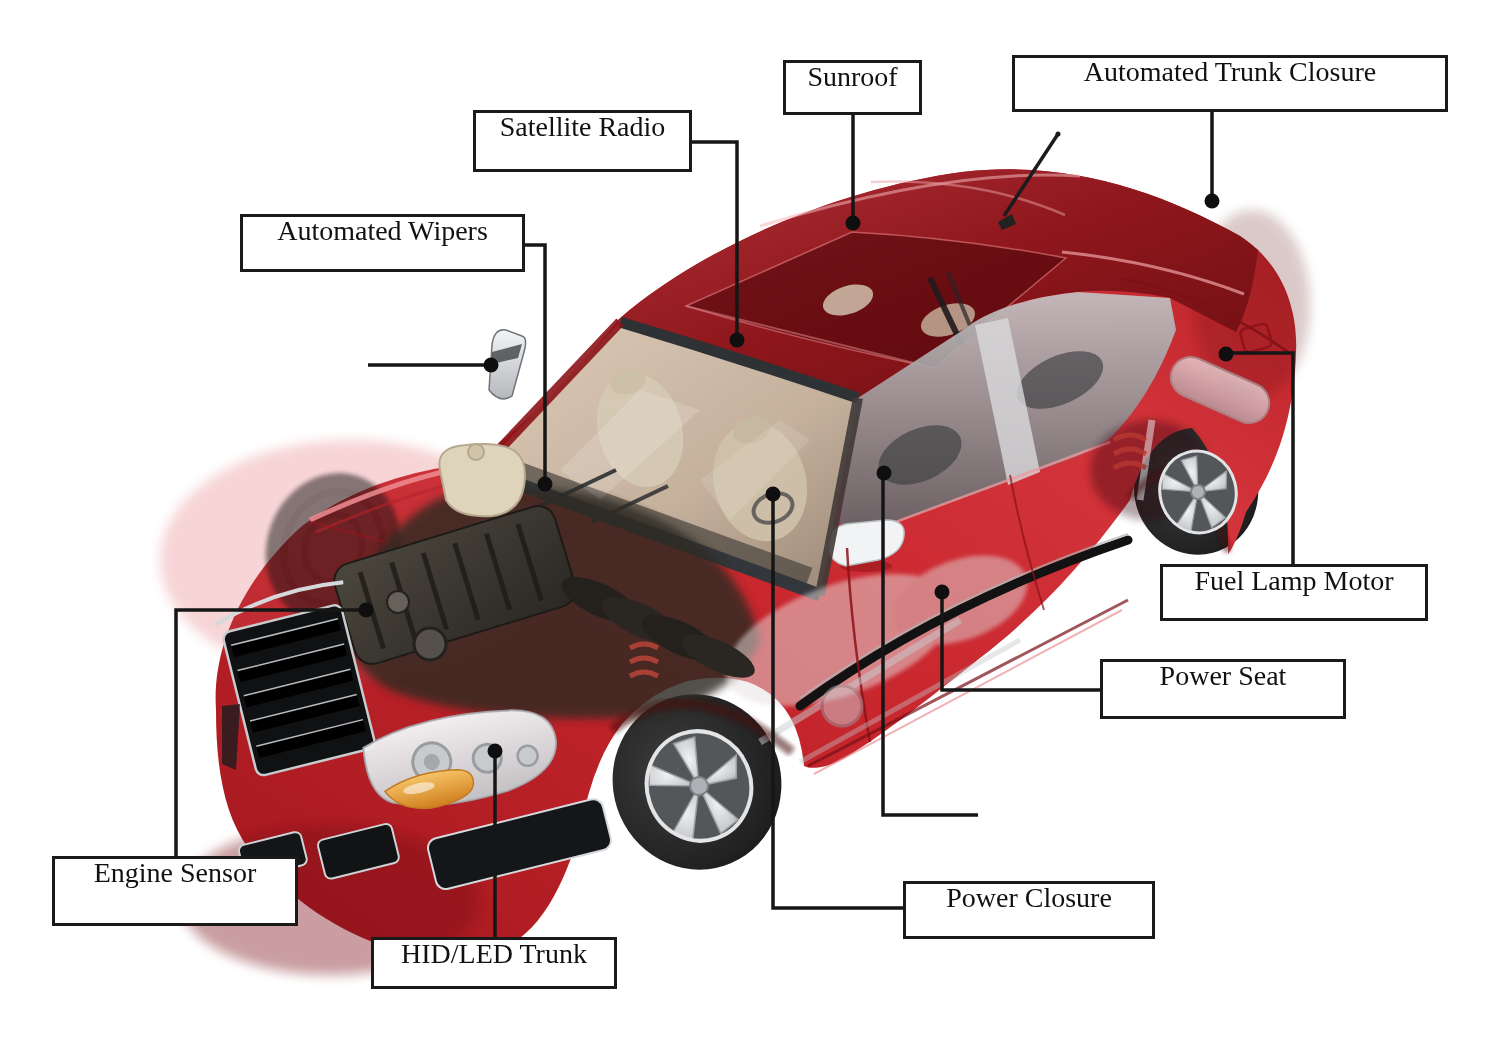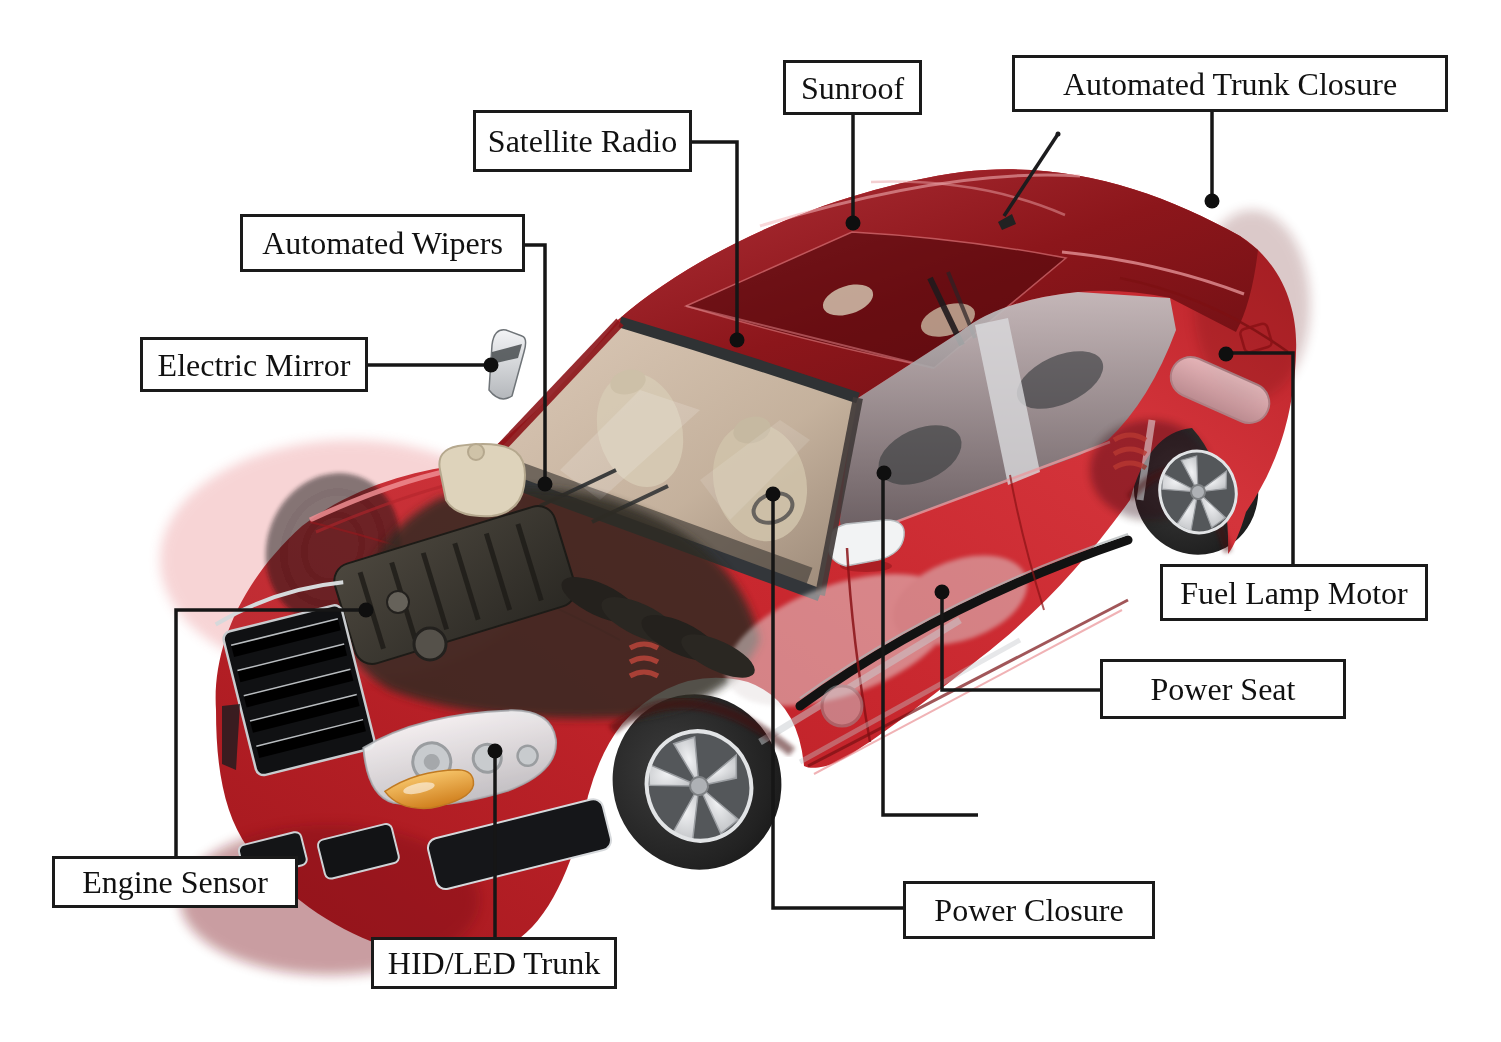--- a/index.html
+++ b/index.html
@@ -20,22 +20,22 @@
     position:relative;width:1501px;height:1042px;overflow:hidden;
     background:var(--background);
     font-family:"Liberation Serif","DejaVu Serif",serif;
   }
   #car-layer{position:absolute;left:0;top:0;width:1501px;height:1042px;}
   .callout{
     position:absolute;box-sizing:border-box;
     border:3px solid var(--label-border-color);
     background:var(--label-background);
     color:var(--label-text-color);
-    display:flex;align-items:center;justify-content:center;
-    font-size:32px;line-height:1;white-space:nowrap;
+    display:flex;align-items:flex-start;justify-content:center;
+    font-size:28px;line-height:1;white-space:nowrap;
     z-index:5;
   }
 </style>
 </head>
 <body>
 
 <div id="stage">
 
   <svg id="car-layer" viewBox="0 0 1501 1042" aria-hidden="true">
     <defs>
@@ -320,32 +320,29 @@
   </div>
   <div class="callout" style="left:1012px;top:55px;width:436px;height:57px">
     <span>Automated Trunk Closure</span>
   </div>
   <div class="callout" style="left:473px;top:110px;width:219px;height:62px">
     <span>Satellite Radio</span>
   </div>
   <div class="callout" style="left:240px;top:214px;width:285px;height:58px">
     <span>Automated Wipers</span>
   </div>
-  <div class="callout" style="left:140px;top:337px;width:228px;height:55px">
-    <span>Electric Mirror</span>
-  </div>
   <div class="callout" style="left:1160px;top:564px;width:268px;height:57px">
     <span>Fuel Lamp Motor</span>
   </div>
   <div class="callout" style="left:1100px;top:659px;width:246px;height:60px">
     <span>Power Seat</span>
   </div>
   <div class="callout" style="left:903px;top:881px;width:252px;height:58px">
     <span>Power Closure</span>
   </div>
-  <div class="callout" style="left:52px;top:856px;width:246px;height:52px">
+  <div class="callout" style="left:52px;top:856px;width:246px;height:70px">
     <span>Engine Sensor</span>
   </div>
   <div class="callout" style="left:371px;top:937px;width:246px;height:52px">
     <span>HID/LED Trunk</span>
   </div>
 
 </div>
 
 </body></html>

